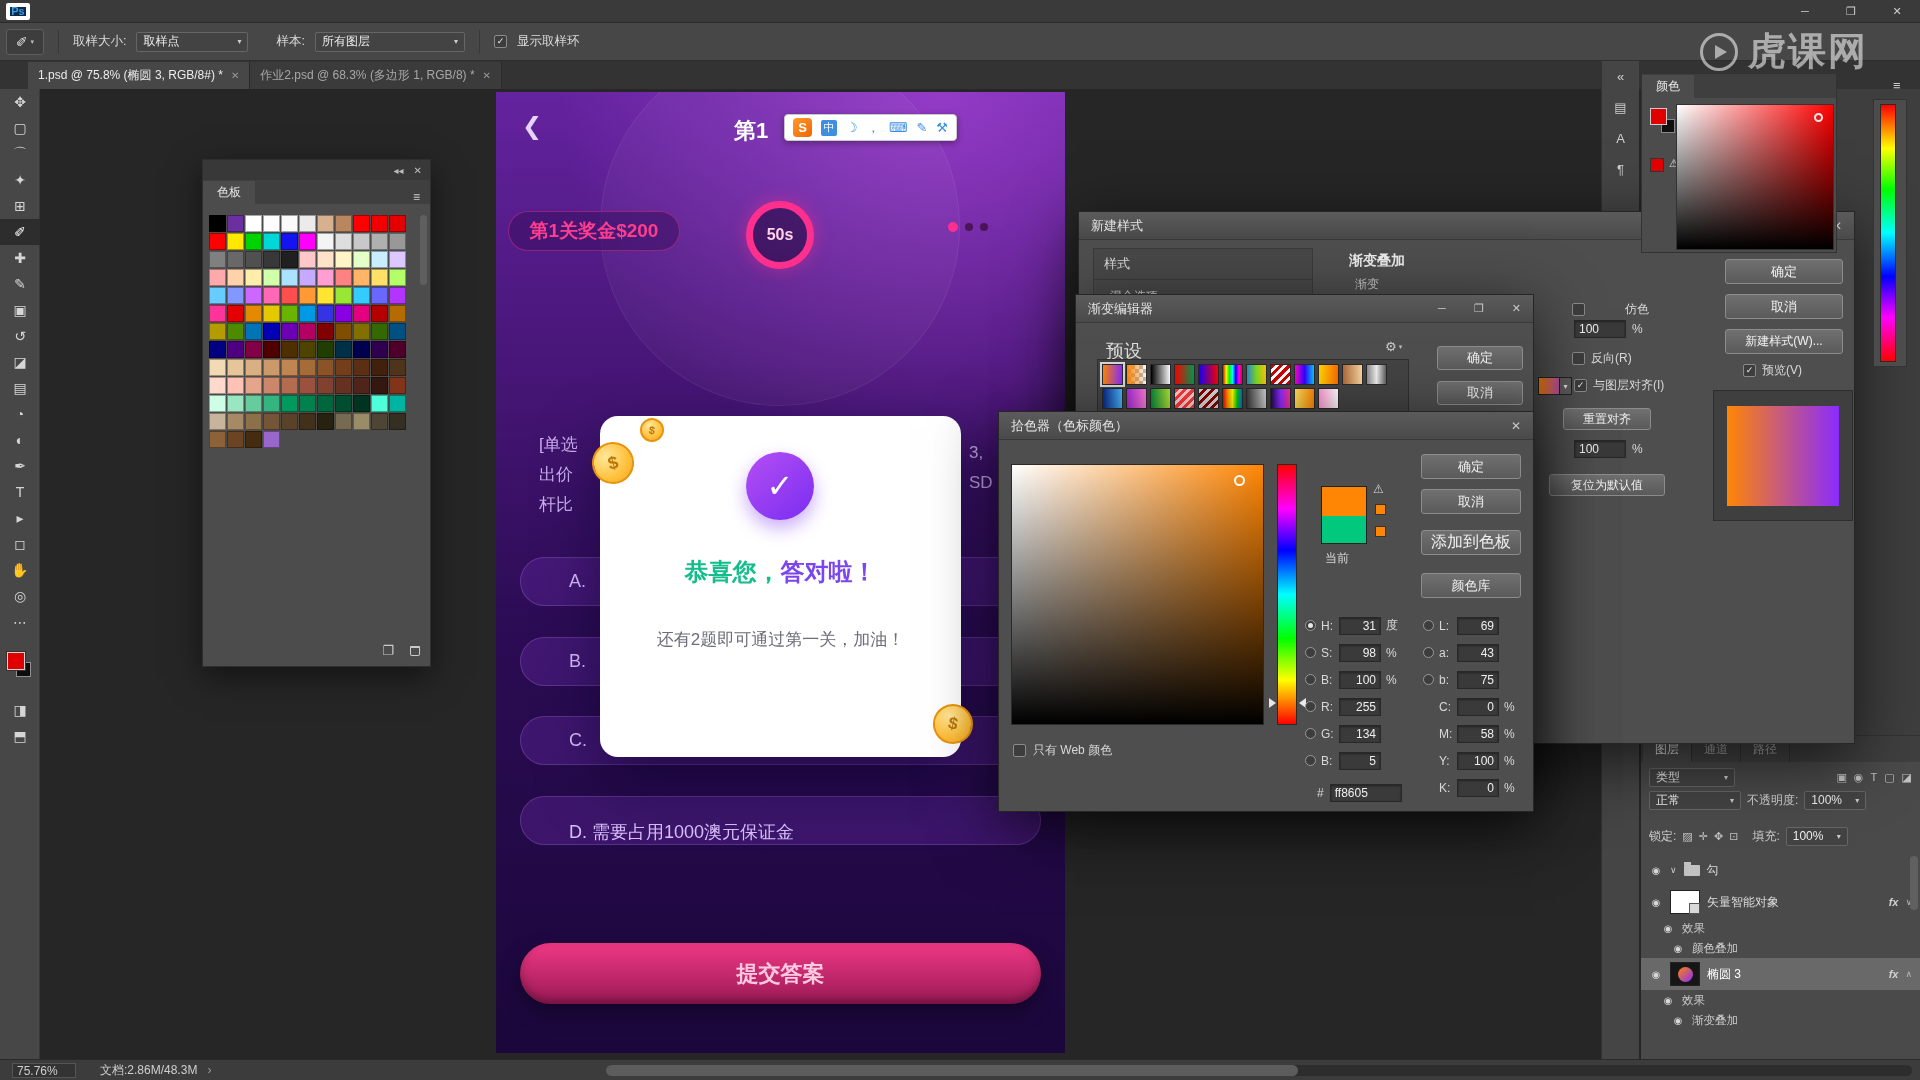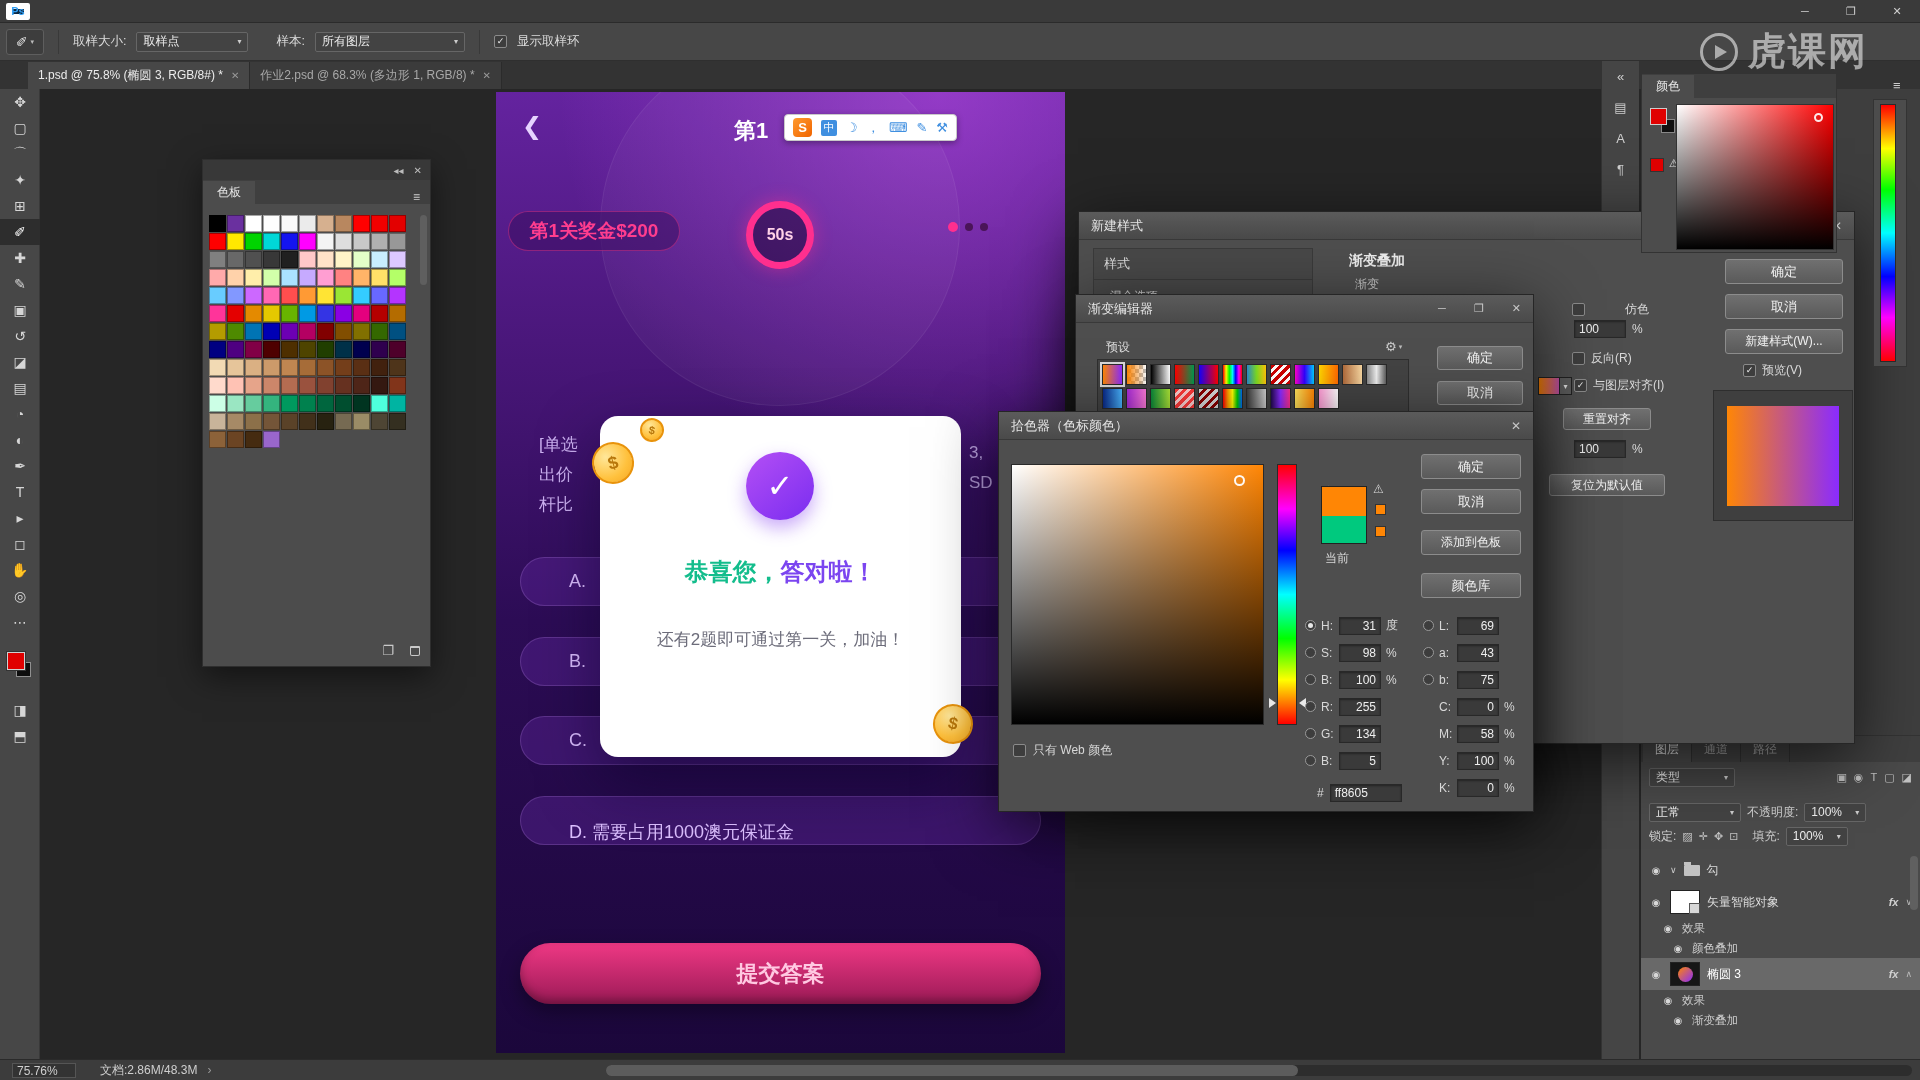--- a/index.html
+++ b/index.html
@@ -5,21 +5,21 @@
   * { margin:0; padding:0; box-sizing:border-box; }
   html,body { background:#1e1e1e; }
   .screen { position:relative; width:1920px; height:1080px; overflow:hidden;
             background:#262626; font-family:"Liberation Sans","DejaVu Sans",sans-serif;
             color:#ddd; font-size:13px; user-select:none; }
 
   
   .menubar { position:absolute; left:0; top:0; width:1920px; height:23px; background:#3a3a3a;
              border-bottom:1px solid #2b2b2b; display:flex; align-items:center; z-index:50; }
   .ps-logo { width:24px; height:17px; margin:0 8px 0 6px; background:#0d2a44; color:#34a0f4;
-             border:6px solid #ffffff; border-radius:2px; font-size:11px; font-weight:bold;
+             border:4px solid #ffffff; border-radius:2px; font-size:11px; font-weight:bold;
              display:flex; align-items:center; justify-content:center; }
   .menu-items { display:flex; }
   .menu-item { padding:0 9px; font-size:12.5px; color:#e2e2e2; line-height:22px; }
   .win-controls { margin-left:auto; display:flex; }
   .win-btn { width:46px; text-align:center; font-size:11px; color:#cfcfcf; line-height:22px; }
 
   
   .optionsbar { position:absolute; left:0; top:23px; width:1920px; height:38px; background:#474747;
                 border-bottom:1px solid #2f2f2f; display:flex; align-items:center; padding-left:6px;
                 gap:10px; z-index:49; }
@@ -178,21 +178,21 @@
   .ls-cancel { left:646px; top:82px; width:118px; height:25px; }
   .ls-newstyle { left:646px; top:117px; width:118px; height:25px; font-size:12px; }
   .ls-preview-cb { position:absolute; left:664px; top:150px; display:flex; gap:6px; align-items:center;
                    font-size:12px; color:#d8d8d8; }
   .ls-preview-box { position:absolute; left:634px; top:178px; width:140px; height:131px; background:#3f3f3f;
                     border:1px solid #2e2e2e; display:flex; align-items:center; justify-content:center; }
   .ls-preview-grad { width:112px; height:100px; }
 
   
   .ge-dialog { left:1075px; top:294px; width:459px; height:490px; z-index:30; }
-  .ge-presets-label { position:absolute; left:30px; top:44px; font-size:12px; color:#ddd; }
+  .ge-presets-label { position:absolute; left:30px; top:44px; font-size:18px; color:#ddd; }
   .ge-gear { position:absolute; left:309px; top:44px; color:#ccc; font-size:13px; display:flex; gap:2px; align-items:center; }
   .ge-box { position:absolute; left:21px; top:64px; width:312px; height:58px; background:#434343;
             border:1px solid #2f2f2f; padding:4px; display:flex; flex-wrap:wrap; gap:3px; align-content:flex-start; }
   .preset { width:21px; height:21px; border:1px solid #2a2a2a; }
   .preset.sel { outline:2px solid #d8d8d8; }
   .ge-ok { left:361px; top:51px; width:86px; height:24px; }
   .ge-cancel { left:361px; top:86px; width:86px; height:24px; }
 
   
   .cp-dialog { left:998px; top:411px; width:536px; height:401px; z-index:40; }
@@ -208,21 +208,21 @@
   .cp-new-label { position:absolute; left:326px; top:56px; font-size:12px; color:#d8d8d8;margin-top:16px; }
   .cp-swatches { position:absolute; left:322px; top:74px; width:46px; height:58px; border:1px solid #222; }
   .cp-swatch-new { height:29px; }
   .cp-swatch-cur { height:27px; }
   .cp-cur-label { position:absolute; left:326px; top:138px; font-size:12px; color:#d8d8d8; }
   .cp-warn { position:absolute; left:374px; top:70px; color:#d8d8d8; font-size:12px; }
   .cp-warn-sq { position:absolute; left:376px; top:92px; width:11px; height:11px; border:1px solid #333; }
   .cp-cube-sq { position:absolute; left:376px; top:114px; width:11px; height:11px; border:1px solid #333; }
   .cp-ok { left:422px; top:42px; width:100px; height:25px; }
   .cp-cancel { left:422px; top:77px; width:100px; height:25px; }
-  .cp-add { left:422px; top:118px; width:100px; height:25px; font-size:12px; }
+  .cp-add { left:422px; top:118px; width:100px; height:25px; font-size:16px; }
   .cp-lib { left:422px; top:161px; width:100px; height:25px; }
   .cp-col1 { position:absolute; left:306px; top:203px; }
   .cp-col2 { position:absolute; left:424px; top:203px; }
   .cp-row { display:flex; align-items:center; height:21px; margin-bottom:6px; font-size:12px; color:#d8d8d8; }
   .radio { width:11px; height:11px; border:1px solid #999; border-radius:50%; background:#3d3d3d;
            margin-right:5px; position:relative; flex:none; }
   .radio.sel::after { content:""; position:absolute; left:2px; top:2px; width:5px; height:5px;
                       border-radius:50%; background:#e8e8e8; }
   .radio-spacer { width:16px; flex:none; }
   .cp-lb { width:18px; }
@@ -258,21 +258,21 @@
   .layers-panel { position:absolute; left:1641px; top:735px; width:279px; height:324px; background:#4a4a4a;
                   border-top:1px solid #333; z-index:6; }
   .lp-tabs { height:26px; background:#3f3f3f; display:flex; align-items:flex-end; padding-left:2px; }
   .lp-tab { height:25px; padding:0 12px; font-size:12px; color:#a8a8a8; display:flex; align-items:center;
             background:#434343; border-right:1px solid #333; }
   .lp-tab.active { background:#4c4c4c; color:#e8e8e8; }
   .lp-row { position:absolute; left:0; width:279px; display:flex; align-items:center; padding:0 8px; gap:6px;
             font-size:12px; color:#cfcfcf; }
   .lp-filter { top:28px; height:26px; }
   .lp-ficons { margin-left:auto; display:flex; gap:7px; color:#c2c2c2; font-size:11px; }
-  .lp-blend { top:64px; height:24px; }
+  .lp-blend { top:52px; height:24px; }
   .lp-lock { top:88px; height:24px; }
   .lp-lockicons { display:flex; gap:6px; color:#c2c2c2; font-size:11px; }
   .layer-list { position:absolute; left:0; top:118px; width:279px; }
   .lrow { display:flex; align-items:center; gap:7px; padding:0 8px; font-size:12px; color:#ddd; }
   .lrow.group, .lrow.layer { height:32px; }
   .lrow.fx, .lrow.fx2 { height:20px; font-size:11.5px; color:#ccc; }
   .lrow.fx { padding-left:20px; }
   .lrow.fx2 { padding-left:30px; }
   .lrow.sel { background:#696969; color:#fff; }
   .eye { font-size:10px; color:#d8d8d8; width:14px; text-align:center; flex:none; }

